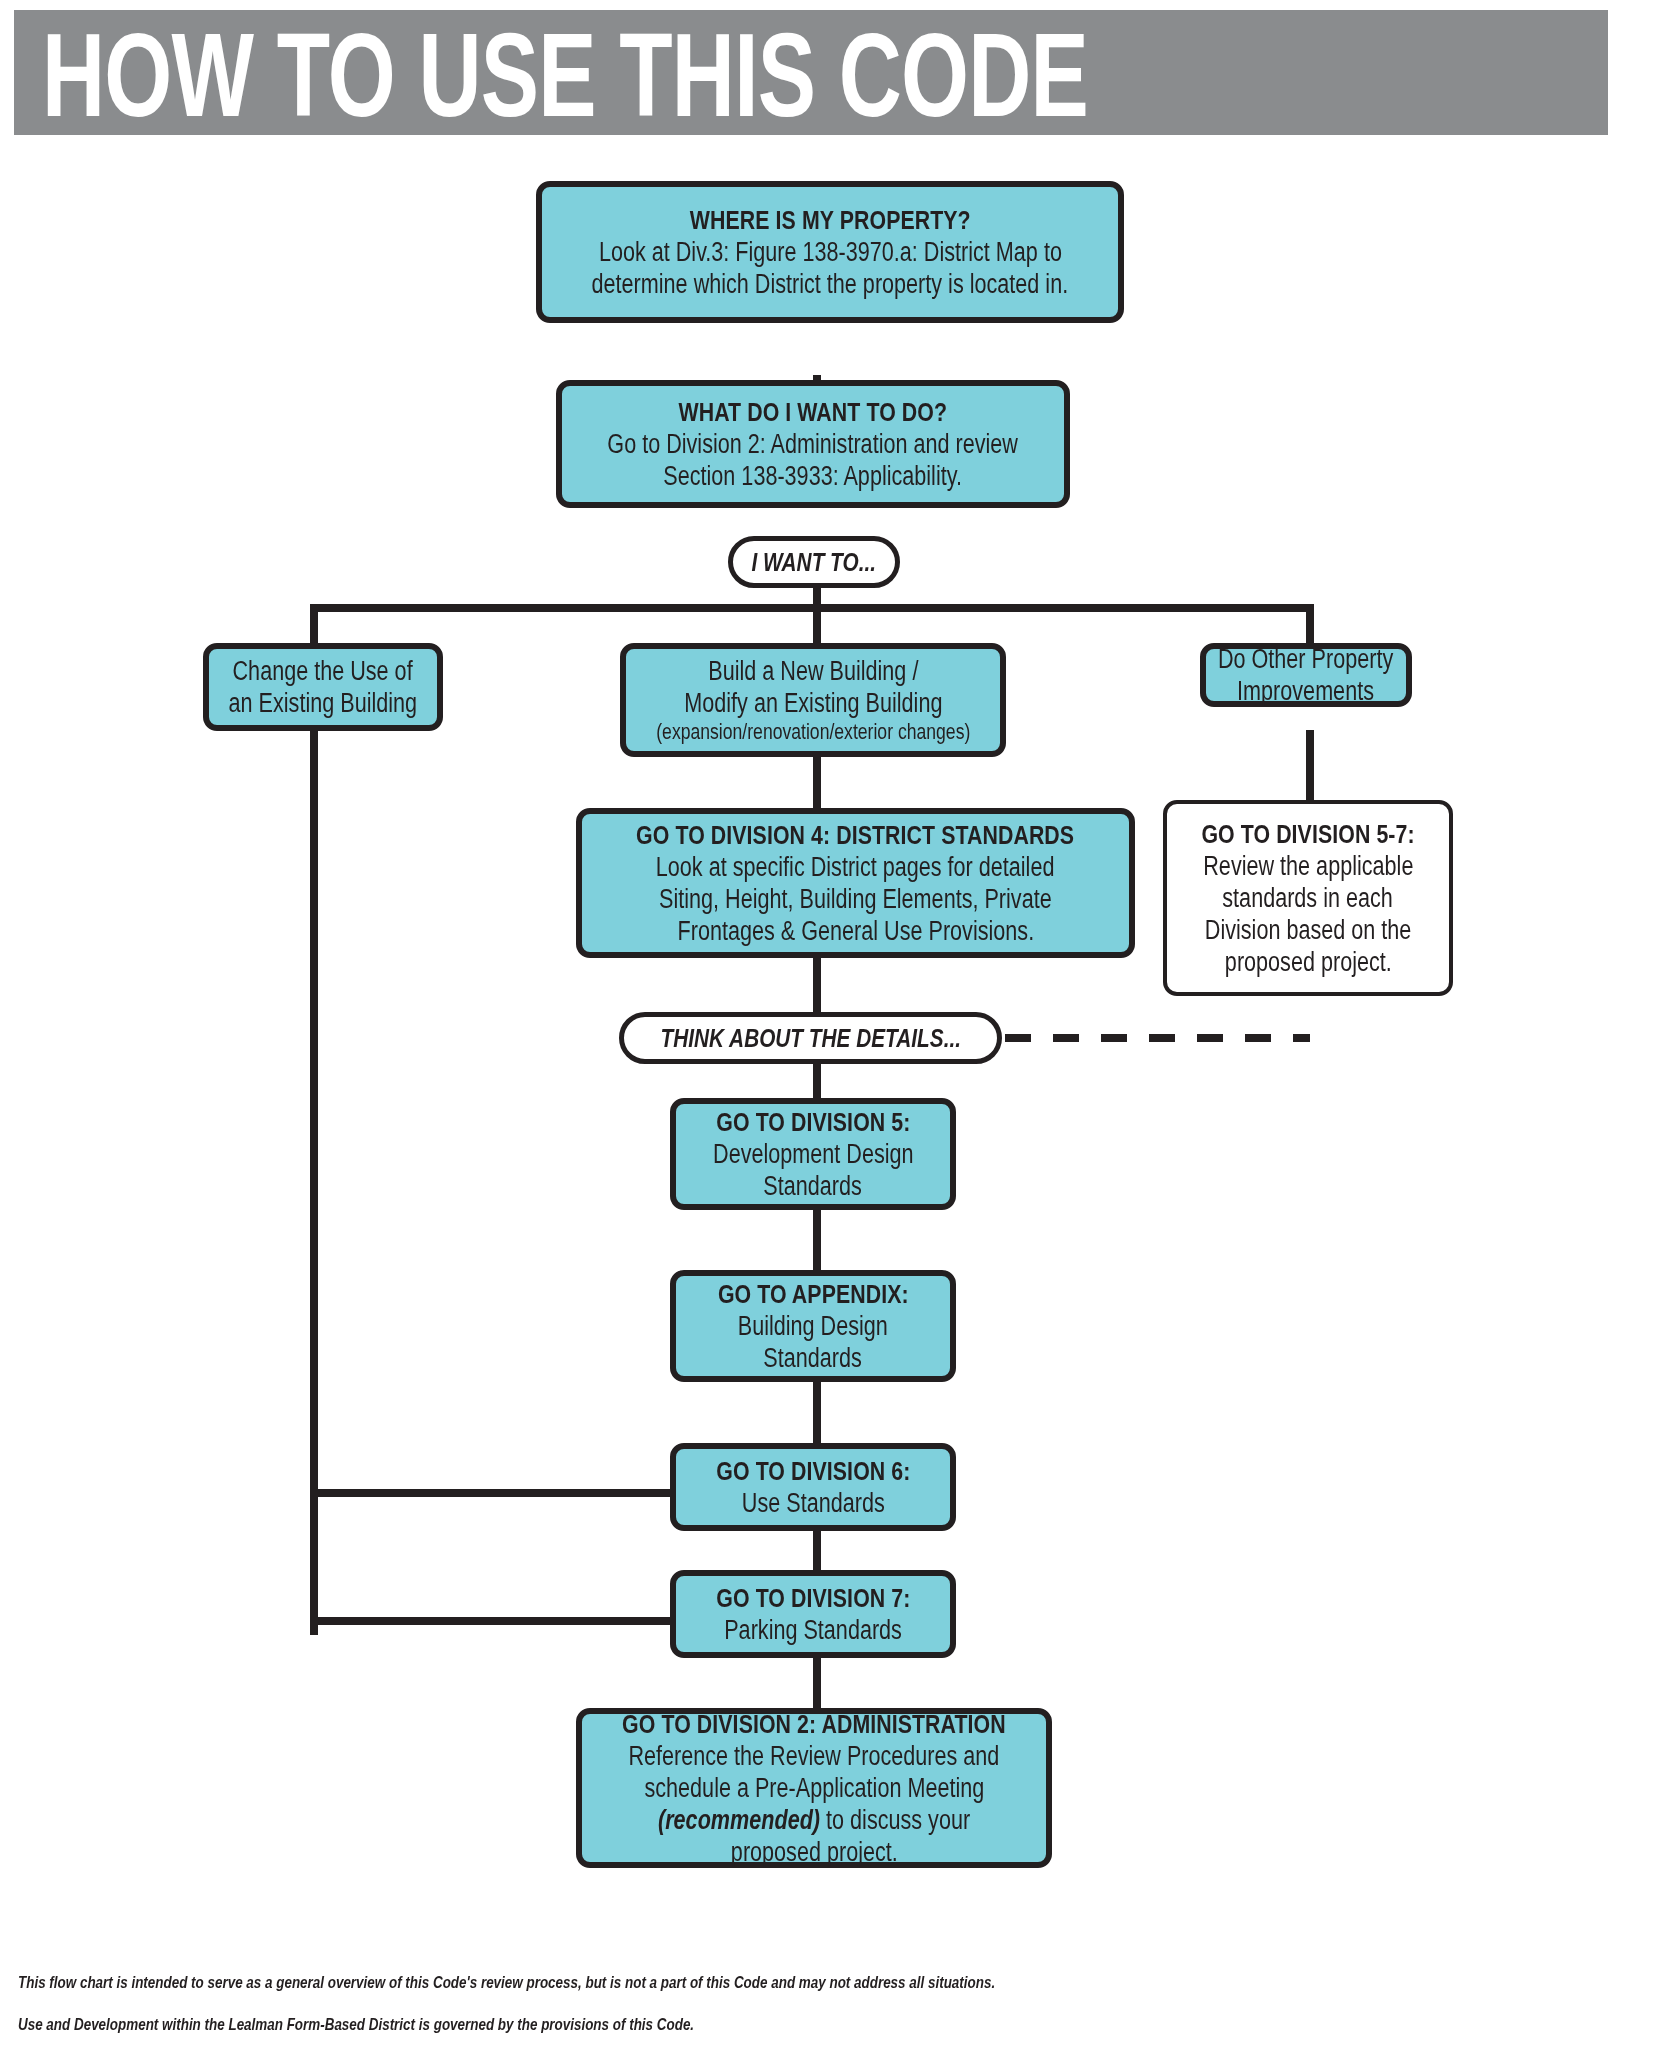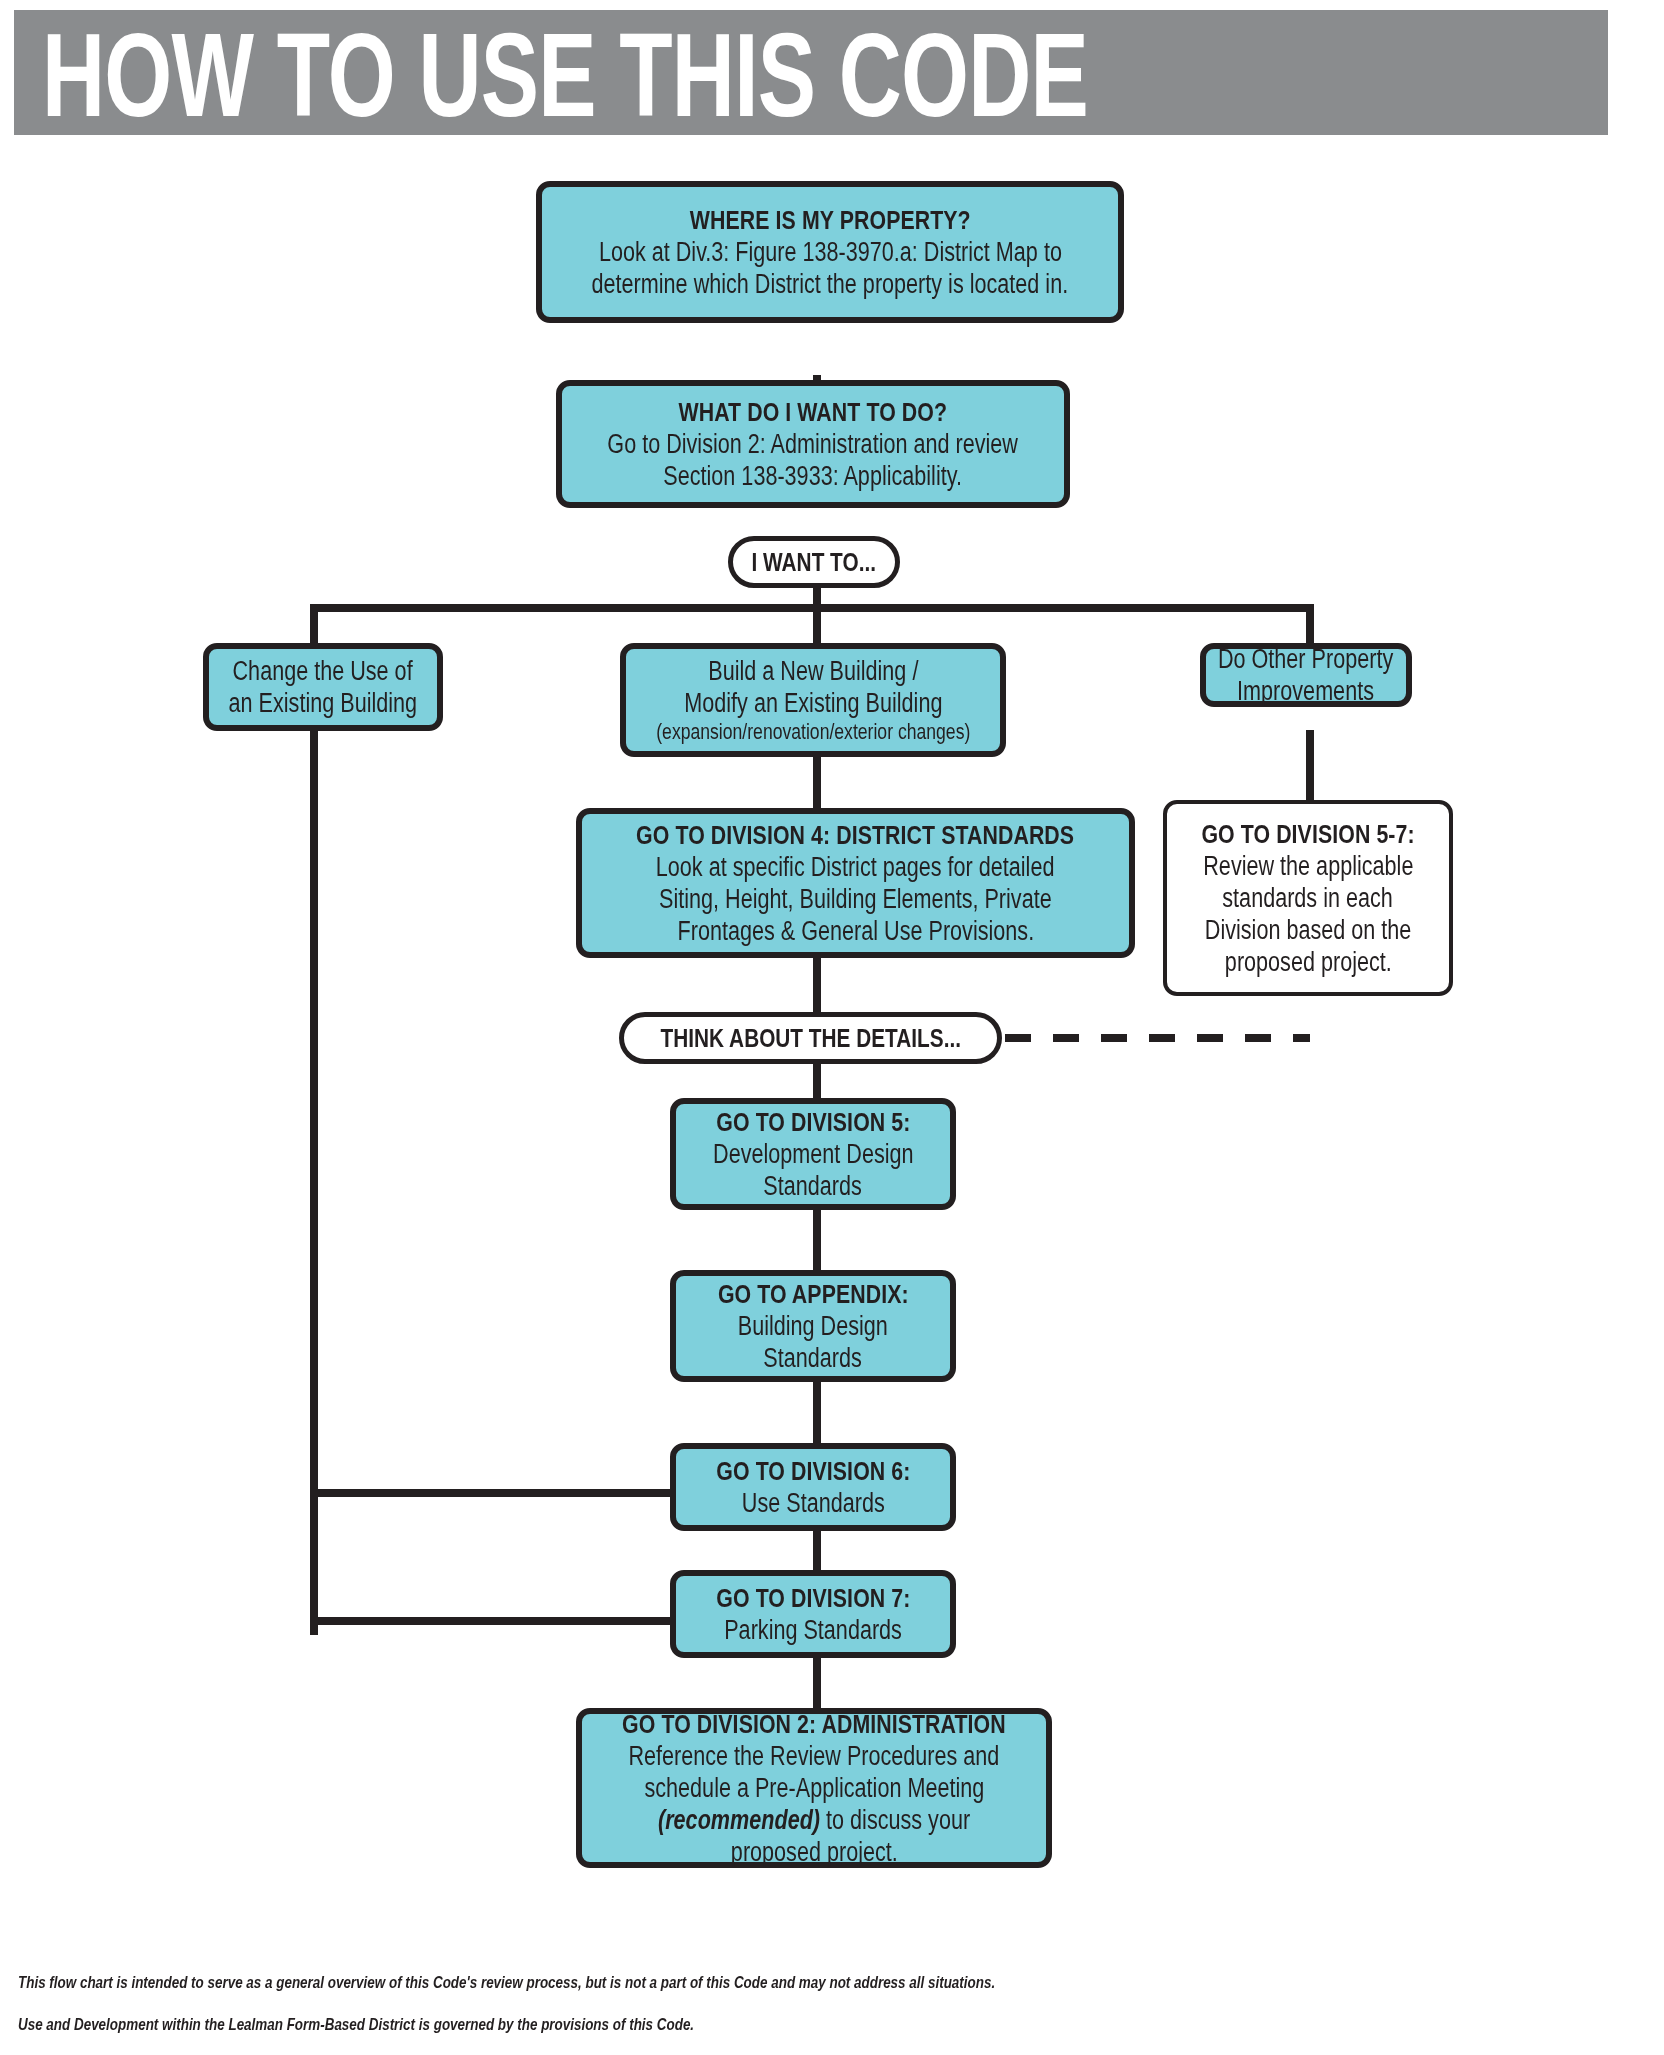--- a/index.html
+++ b/index.html
@@ -66,20 +66,21 @@
 
   
   .pill{
     position:absolute;
     box-sizing:border-box;
     border:5px solid #231f20;
     border-radius:26px;
     background:#ffffff;
     display:flex;align-items:center;justify-content:center;
     z-index:4;
+    font-style:italic;
   }
   .pill span{
     font-weight:bold;font-size:26px;line-height:26px;
     transform:scaleX(0.80);white-space:nowrap;
   }
 
   
   .vline{position:absolute;width:8px;background:#231f20;z-index:1;}
   .hline{position:absolute;height:8px;background:#231f20;z-index:1;}
   .dashline{

